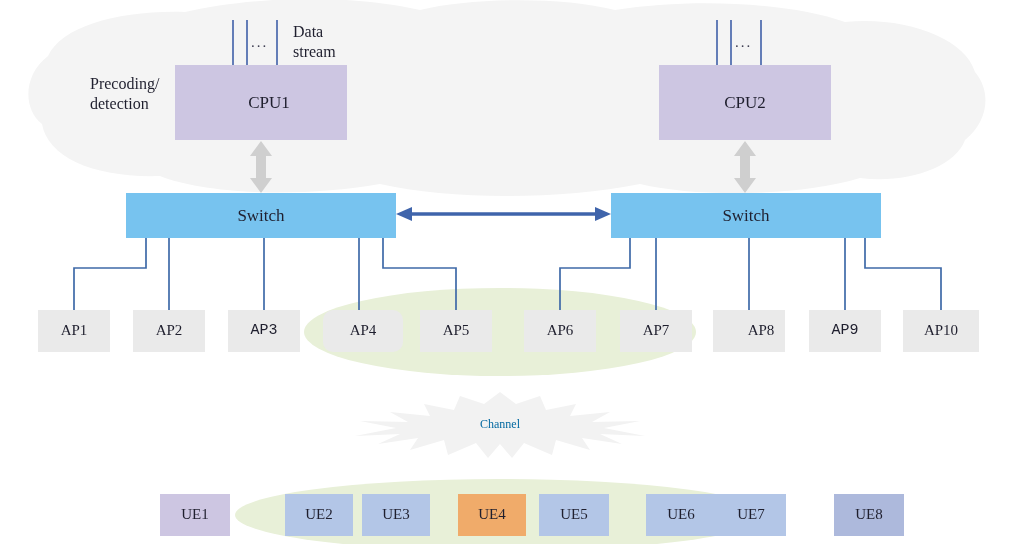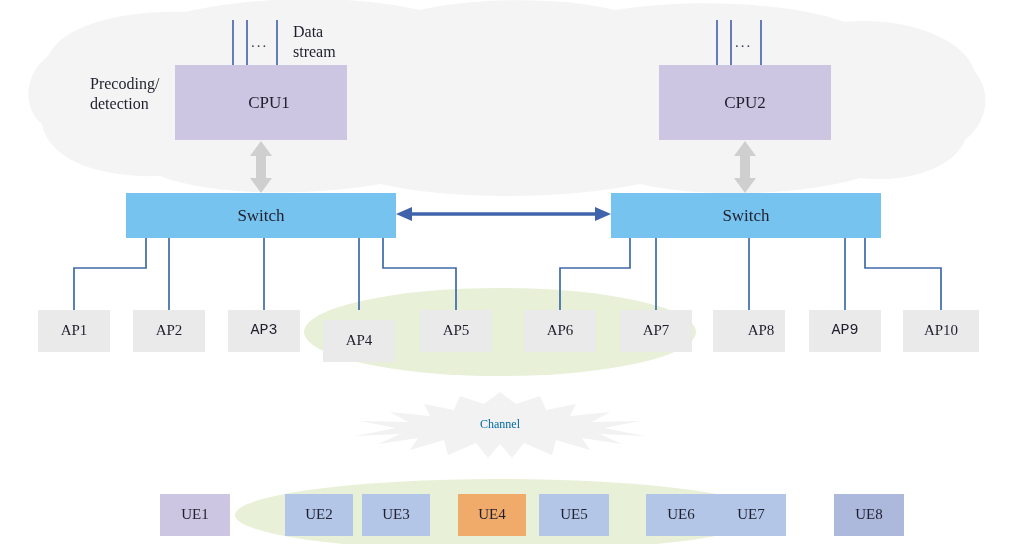--- a/index.html
+++ b/index.html
@@ -184,21 +184,21 @@
 
   <div class="node ap-box" style="left:38px; top:310px; width:72px; height:42px;">
     <span>AP1</span>
   </div>
   <div class="node ap-box" style="left:133px; top:310px; width:72px; height:42px;">
     <span>AP2</span>
   </div>
   <div class="node ap-box" style="left:228px; top:310px; width:72px; height:42px;font-family:Liberation Mono, monospace;">
     <span>AP3</span>
   </div>
-  <div class="node ap-box" style="left:323px; top:320px; width:72px; height:42px;">
+  <div class="node ap-box" style="left:323px; top:310px; width:80px; height:42px;border-radius:10px;">
     <span>AP4</span>
   </div>
   <div class="node ap-box" style="left:420px; top:310px; width:72px; height:42px;">
     <span>AP5</span>
   </div>
   <div class="node ap-box" style="left:524px; top:310px; width:72px; height:42px;">
     <span>AP6</span>
   </div>
   <div class="node ap-box" style="left:620px; top:310px; width:72px; height:42px;">
     <span>AP7</span>

